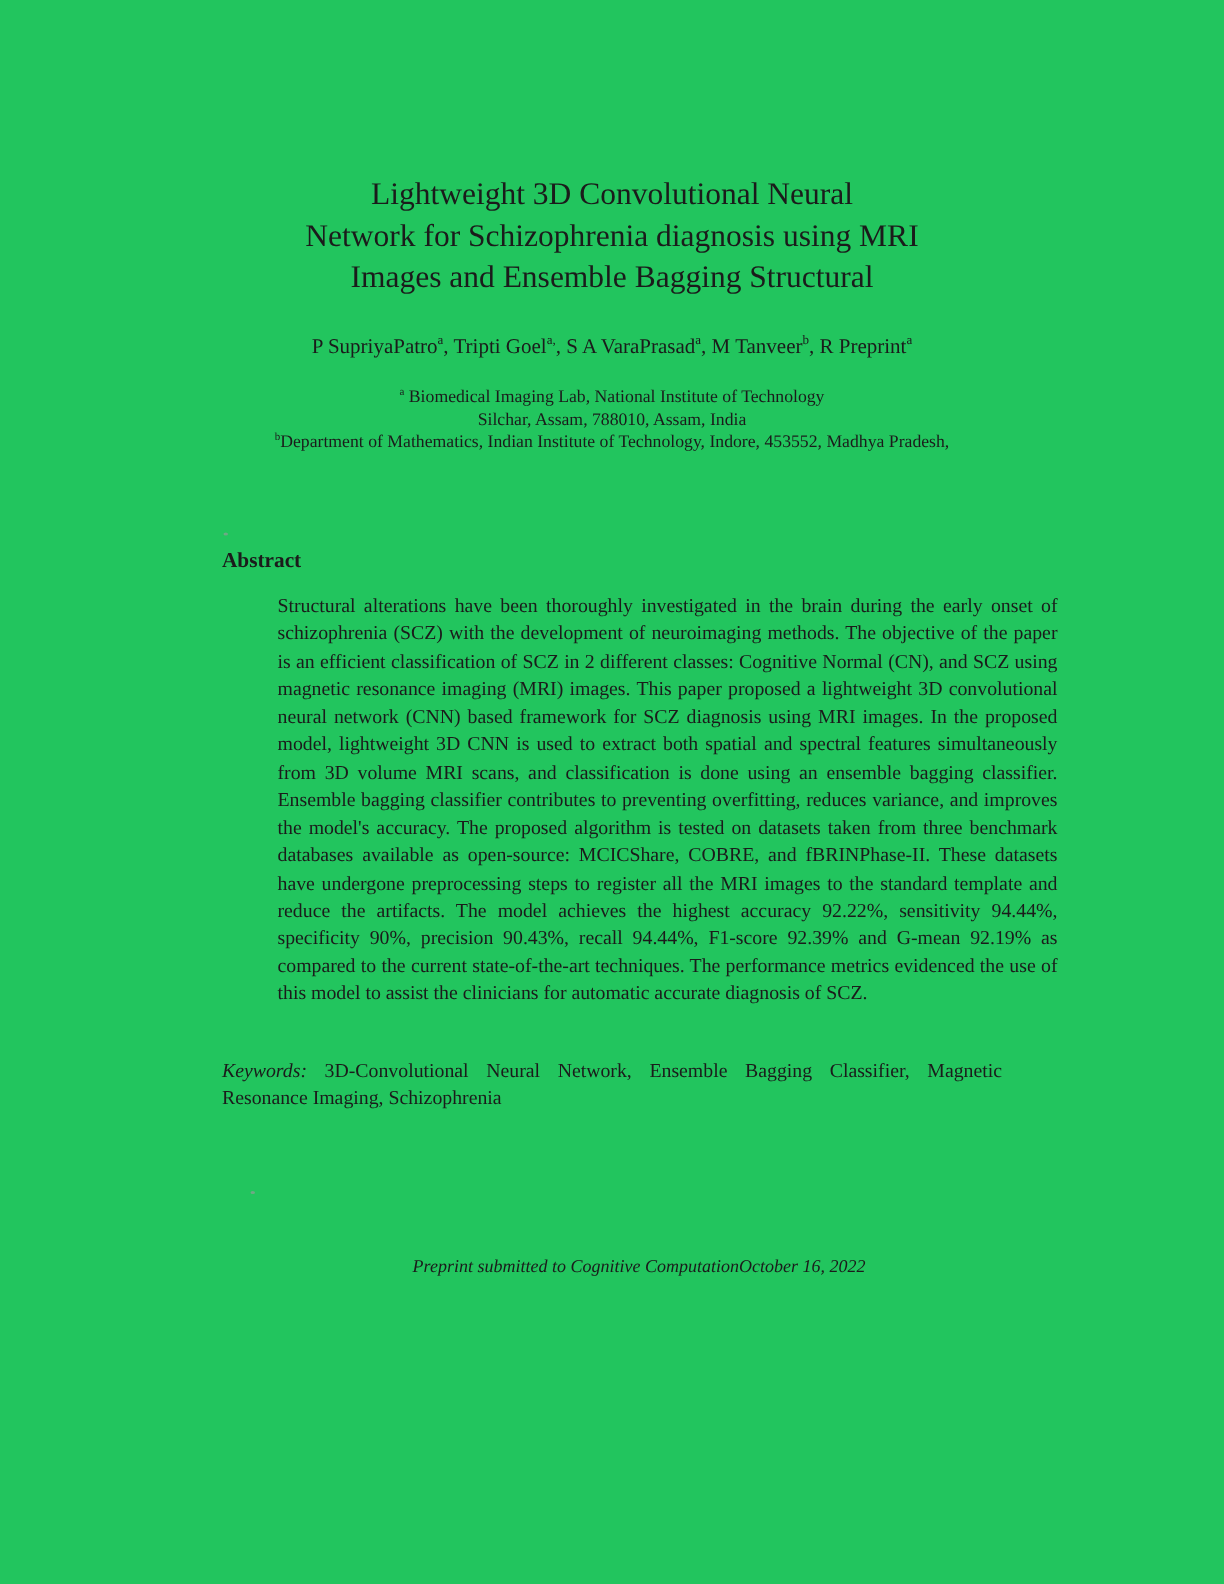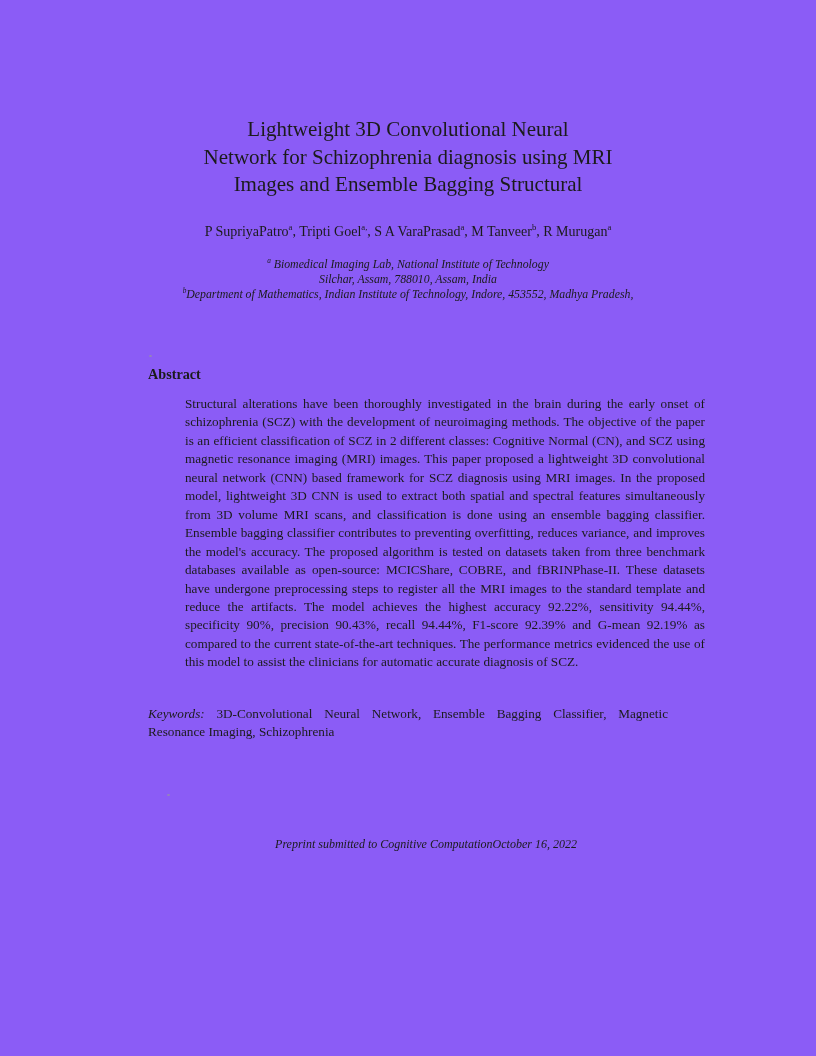--- a/index.html
+++ b/index.html
@@ -4,21 +4,21 @@
 <style>
   html, body {
     margin: 0;
     padding: 0;
     background: #ffffff;
   }
   .page {
     position: relative;
     width: 816px;
     height: 1056px;
-    background: #8b5cf6;
+    background: #22c55e;
     font-family: "Liberation Serif", "DejaVu Serif", serif;
     color: #1b1b1b;
     overflow: hidden;
   }
   .title-block {
     position: absolute;
     top: 116px;
     left: 128px;
     width: 560px;
     text-align: center;
@@ -37,21 +37,20 @@
   sup {
     font-size: 62%;
     line-height: 0;
   }
   .affiliations-block {
     position: absolute;
     top: 257px;
     left: 108px;
     width: 600px;
     text-align: center;
-    font-style: italic;
     font-size: 11.8px;
     line-height: 15.2px;
   }
   .abstract-heading {
     position: absolute;
     top: 366px;
     left: 148px;
     width: 520px;
     font-weight: bold;
     font-size: 14.2px;
@@ -102,21 +101,21 @@
 
 <div class="page">
 
   <div class="title-block">
     <div>Lightweight 3D Convolutional Neural</div>
     <div>Network for Schizophrenia diagnosis using MRI</div>
     <div>Images and Ensemble Bagging Structural</div>
   </div>
 
   <div class="authors-block">
-    <span>P SupriyaPatro</span><sup>a</sup><span>, </span><span>Tripti Goel</span><sup>a,</sup><span>, </span><span>S A VaraPrasad</span><sup>a</sup><span>, </span><span>M Tanveer</span><sup>b</sup><span>, </span><span>R Murugan</span><sup>a</sup>
+    <span>P SupriyaPatro</span><sup>a</sup><span>, </span><span>Tripti Goel</span><sup>a,</sup><span>, </span><span>S A VaraPrasad</span><sup>a</sup><span>, </span><span>M Tanveer</span><sup>b</sup><span>, </span><span>R Preprint</span><sup>a</sup>
   </div>
 
   <div class="affiliations-block">
     <div>
       <div><sup>a</sup><span> Biomedical Imaging Lab, National Institute of Technology</span></div>
       <div>Silchar, Assam, 788010, Assam, India</div>
     </div>
     <div>
       <div><sup>b</sup><span>Department of Mathematics, Indian Institute of Technology, Indore, 453552, Madhya Pradesh,</span></div>
     </div>

